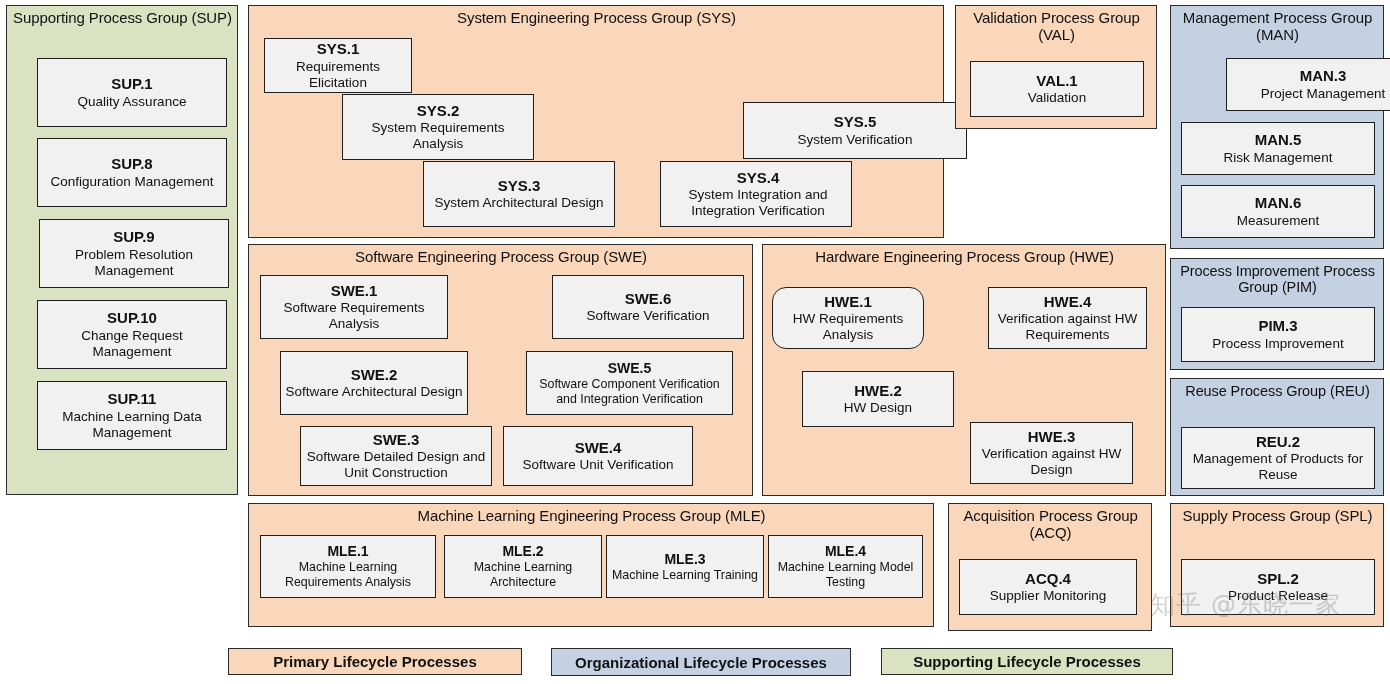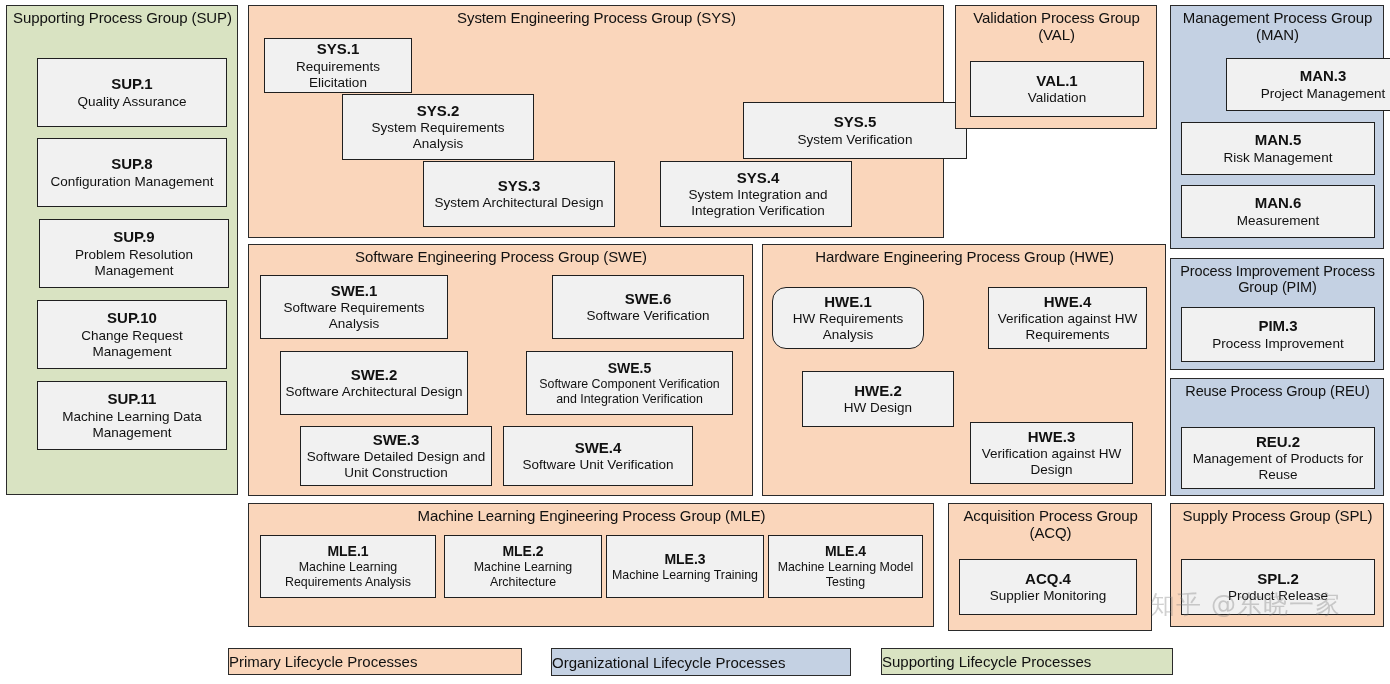--- a/index.html
+++ b/index.html
@@ -70,21 +70,22 @@
   .pbox.small .pid { font-size: 14px; }
   .pbox.small .pname { font-size: 12.4px; }
 
   
   .legend-item {
     position: absolute;
     box-sizing: border-box;
     border: 1.5px solid #2b2b2b;
     display: flex;
     align-items: center;
-    font-weight: normal;
+    justify-content: center;
+    font-weight: bold;
     font-size: 15px;
     color: #111111;
   }
   .legend-item.orange { background: #fad6bb; }
   .legend-item.blue   { background: #c4d1e3; }
   .legend-item.green  { background: #d9e3c2; }
 
   
   #watermark {
     position: absolute;

